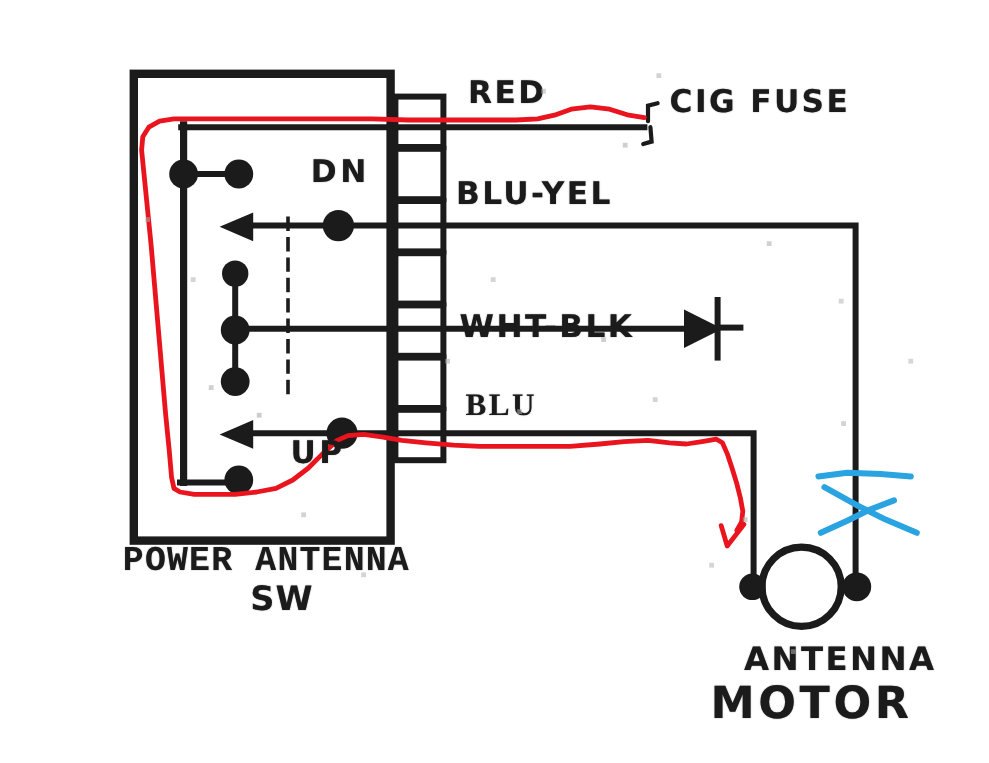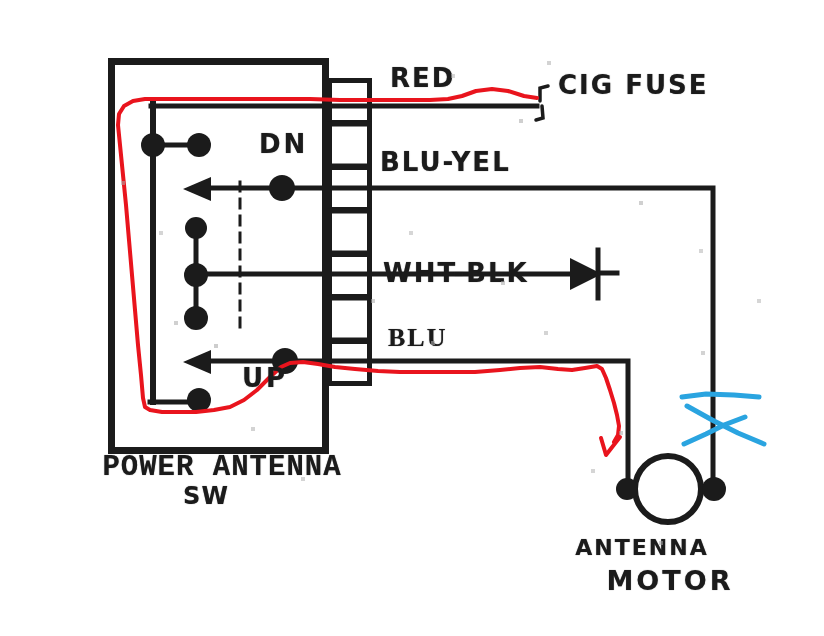--- a/index.html
+++ b/index.html
@@ -124,19 +124,19 @@
 
   <div class="lbl" style="left:383px;top:236px;margin-top:24px;">WHT-BLK</div>
 
   <div class="lbl" style="left:388px;top:324px;font-family:Liberation Serif, serif;">BLU</div>
 
   <div class="lbl" style="left:259px;top:131px;letter-spacing:3px;">DN</div>
 
   <div class="lbl" style="left:242px;top:365px;letter-spacing:3px;">UP</div>
 
   <div class="lbl center" style="left:84px;top:453px;width:276px;font-size:29px;letter-spacing:1px;font-family:Liberation Mono, monospace;">POWER ANTENNA</div>
-  <div class="lbl center" style="left:68px;top:484px;width:276px;font-size:24px;letter-spacing:1px;">SW</div>
+  <div class="lbl center" style="left:97px;top:484px;width:276px;font-size:28px;letter-spacing:1px;">SW</div>
 
-  <div class="lbl center" style="left:564px;top:536px;width:156px;font-size:22px;">ANTENNA</div>
-  <div class="lbl center" style="left:592px;top:567px;width:156px;font-size:27px;letter-spacing:3px;">MOTOR</div>
+  <div class="lbl center" style="left:620px;top:536px;width:156px;font-size:27px;">ANTENNA</div>
+  <div class="lbl center" style="left:592px;top:567px;width:156px;font-size:37px;letter-spacing:3px;">MOTOR</div>
 
   <div class="speckles"></div>
 </div>
 
 </body></html>

